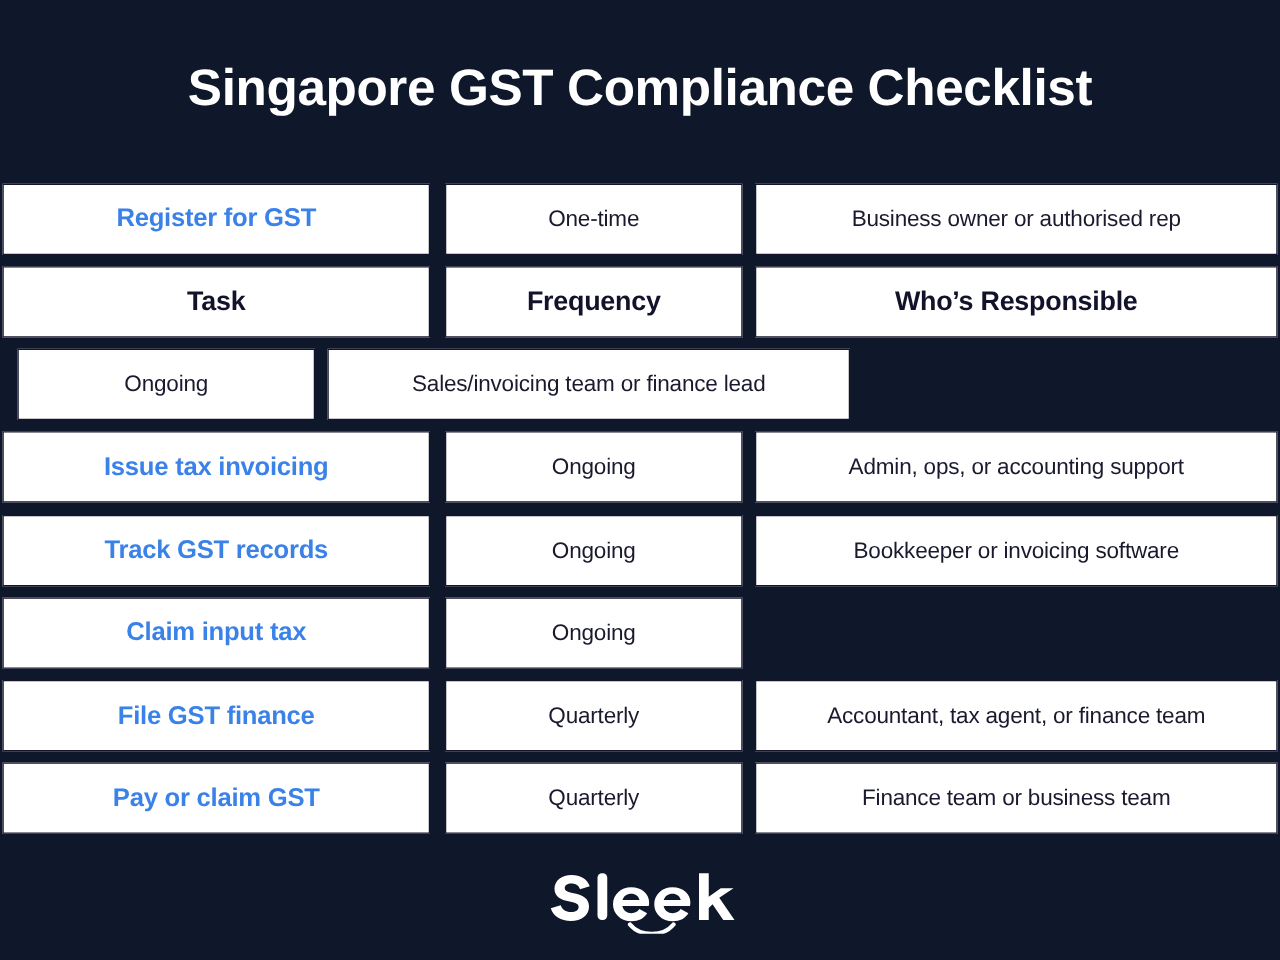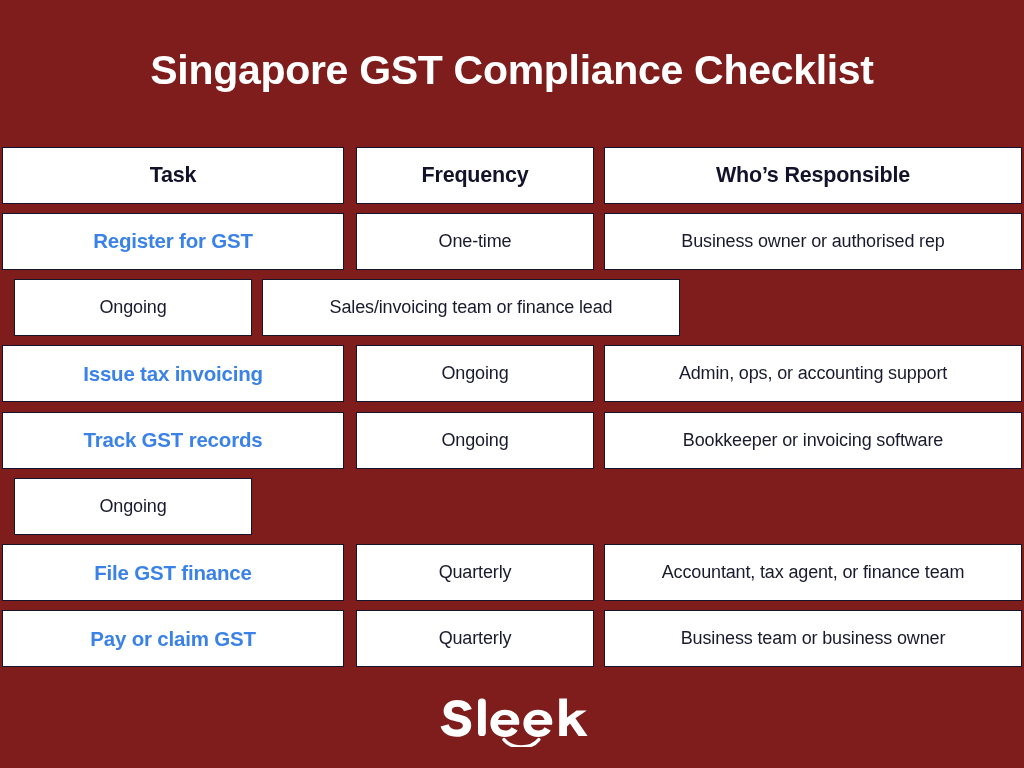--- a/index.html
+++ b/index.html
@@ -13,21 +13,21 @@
     overflow: hidden;
     background: #0066ff;
     font-family: "Liberation Sans", sans-serif;
     -webkit-font-smoothing: antialiased;
   }
 
   #page {
     position: relative;
     width: 1024px;
     height: 768px;
-    background: #7f1d1d;
+    background: #0f172a;
     box-sizing: border-box;
   }
 
   
   .title-bar {
     position: absolute;
     left: 0;
     top: 0;
     width: 1024px;
     height: 142px;
@@ -125,47 +125,47 @@
 <div id="page">
 
   <div class="title-bar">
     <div class="page-title">Singapore GST Compliance Checklist</div>
   </div>
 
   <div class="table-wrap">
 
     <div class="grid-row">
       <div class="cell col-task">
+        <span class="task-text">Register for GST</span>
+      </div>
+      <div class="gap-a"></div>
+      <div class="cell col-freq">
+        <span class="body-text">One-time</span>
+      </div>
+      <div class="gap-b"></div>
+      <div class="cell col-who">
+        <span class="body-text">Business owner or authorised rep</span>
+      </div>
+    </div>
+
+    <div class="grid-row">
+      <div class="cell col-task">
         <span class="head-text">Task</span>
       </div>
       <div class="gap-a"></div>
       <div class="cell col-freq">
         <span class="head-text">Frequency</span>
       </div>
       <div class="gap-b"></div>
       <div class="cell col-who">
         <span class="head-text">Who’s Responsible</span>
       </div>
     </div>
 
     <div class="grid-row">
-      <div class="cell col-task">
-        <span class="task-text">Register for GST</span>
-      </div>
-      <div class="gap-a"></div>
-      <div class="cell col-freq">
-        <span class="body-text">One-time</span>
-      </div>
-      <div class="gap-b"></div>
-      <div class="cell col-who">
-        <span class="body-text">Business owner or authorised rep</span>
-      </div>
-    </div>
-
-    <div class="grid-row">
       <div class="gap-a"></div>
       <div class="cell col-freq">
         <span class="body-text">Ongoing</span>
       </div>
       <div class="gap-b"></div>
       <div class="cell col-who">
         <span class="body-text">Sales/invoicing team or finance lead</span>
       </div>
     </div>
 
@@ -191,20 +191,23 @@
       <div class="cell col-freq">
         <span class="body-text">Ongoing</span>
       </div>
       <div class="gap-b"></div>
       <div class="cell col-who">
         <span class="body-text">Bookkeeper or invoicing software</span>
       </div>
     </div>
 
     <div class="grid-row">
+      <div class="cell col-task">
+        <span class="task-text">Claim input tax</span>
+      </div>
       <div class="gap-a"></div>
       <div class="cell col-freq">
         <span class="body-text">Ongoing</span>
       </div>
       <div class="gap-b"></div>
     </div>
 
     <div class="grid-row">
       <div class="cell col-task">
         <span class="task-text">File GST finance</span>
@@ -222,21 +225,21 @@
     <div class="grid-row">
       <div class="cell col-task">
         <span class="task-text">Pay or claim GST</span>
       </div>
       <div class="gap-a"></div>
       <div class="cell col-freq">
         <span class="body-text">Quarterly</span>
       </div>
       <div class="gap-b"></div>
       <div class="cell col-who">
-        <span class="body-text">Business team or business owner</span>
+        <span class="body-text">Finance team or business team</span>
       </div>
     </div>
 
   </div>
 
   <div class="footer">
     <div class="logo">
       <svg width="152" height="54" viewBox="0 0 152 54" xmlns="http://www.w3.org/2000/svg">
         <g fill="#ffffff">
 

